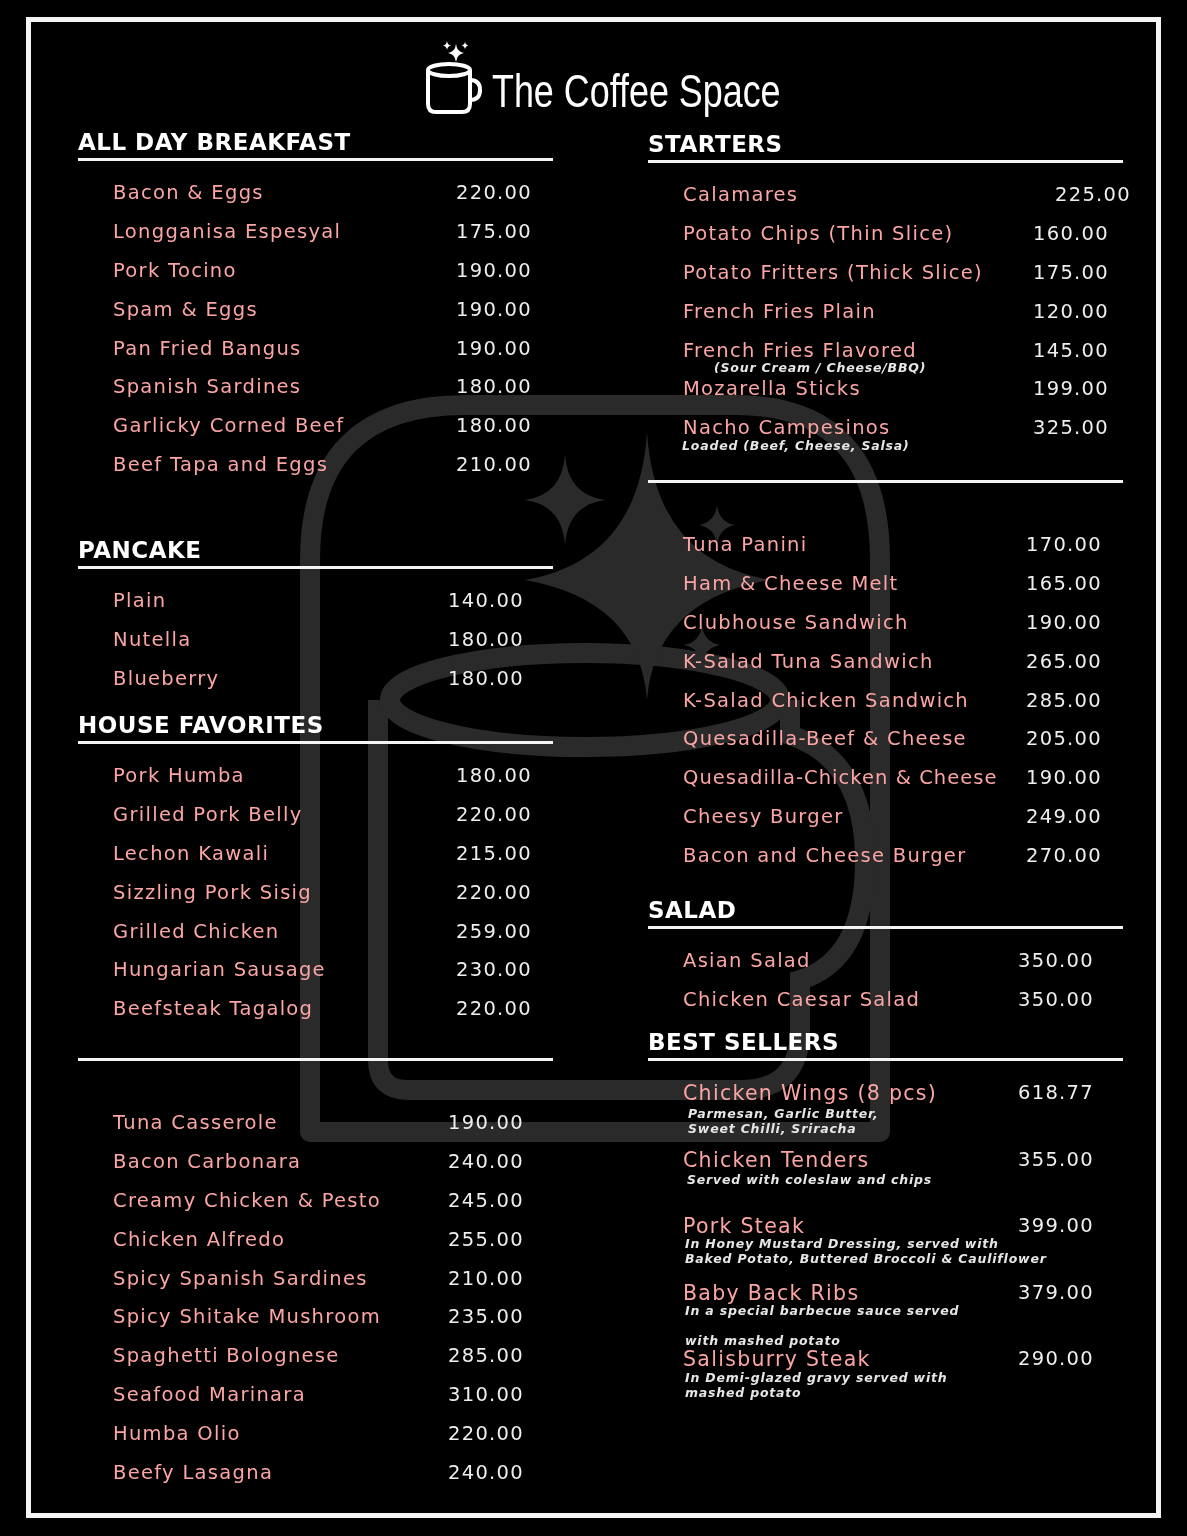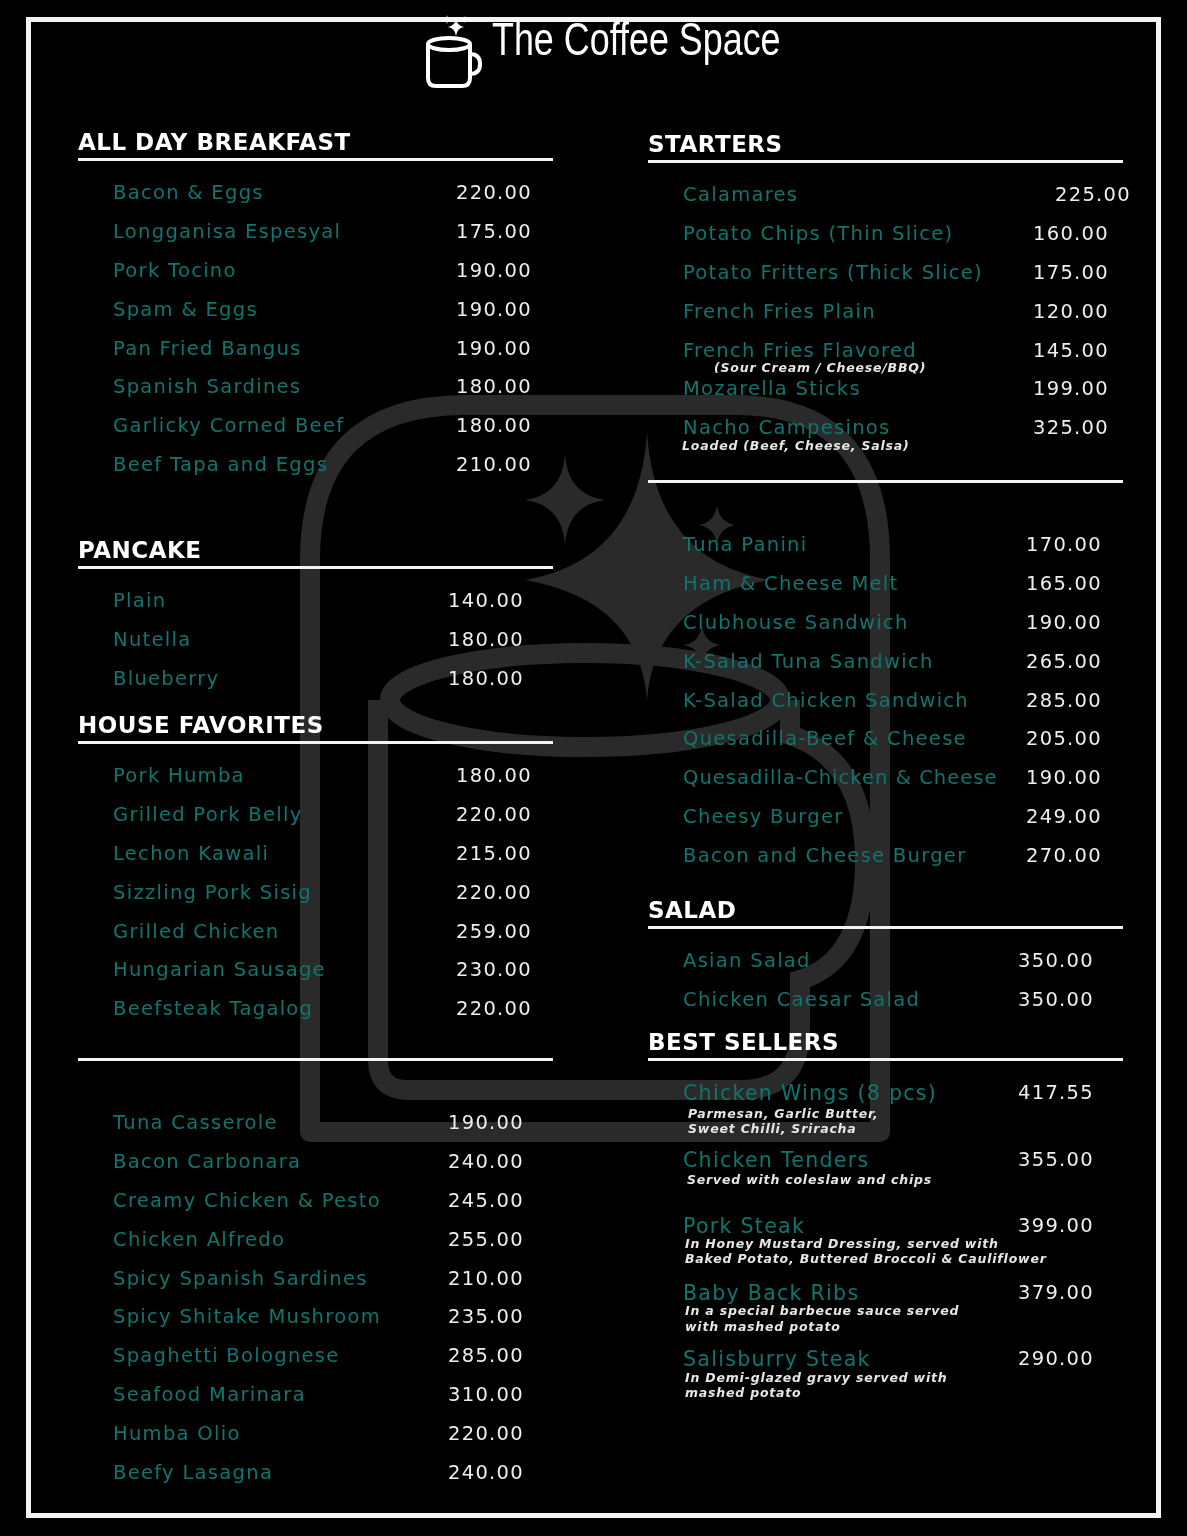--- a/index.html
+++ b/index.html
@@ -1,30 +1,30 @@
 <!DOCTYPE html>
 <html><head>
 <meta charset="utf-8">
 <style>
   html, body { margin:0; padding:0; background:#000; }
   body { width:1187px; height:1536px; position:relative; overflow:hidden;
          font-family:"DejaVu Sans", sans-serif; color:#f2f2f2; }
   .frame { position:absolute; left:26px; top:17px; width:1125px; height:1491px;
            border:5px solid #f4f4f4; box-sizing:content-box; }
   .watermark { position:absolute; left:0; top:0; width:1187px; height:1536px; pointer-events:none; }
-  .logo { position:absolute; left:420px; top:12px; height:82px; display:flex; align-items:flex-start; }
+  .logo { position:absolute; left:420px; top:36px; height:82px; display:flex; align-items:flex-end; }
   .logo svg { display:block; }
   .logo .title { font-family:"Liberation Sans", sans-serif; font-size:46px; color:#fff;
                  transform:scaleX(0.78); transform-origin:left center; letter-spacing:0px;
                  margin-left:8px; white-space:nowrap; font-weight:normal; }
   .section { position:absolute; }
   .section h2 { margin:0; font-family:"DejaVu Sans", sans-serif; font-weight:bold; font-size:23px;
                 letter-spacing:0.5px; color:#fff; height:30px; line-height:30px; }
   .section .rule { height:3px; background:#f4f4f4; margin-top:1px; }
-  .item { position:absolute; left:35px; font-size:19.5px; letter-spacing:1.3px; color:#0f766e;
+  .item { position:absolute; left:35px; font-size:19.5px; letter-spacing:1.3px; color:#fca5a5;
           white-space:nowrap; line-height:24px; }
   .price { position:absolute; font-size:19.5px; letter-spacing:1.3px; color:#eeeeee; line-height:24px; white-space:nowrap; }
   .desc { position:absolute; font-size:12.5px; font-style:italic; letter-spacing:0.8px; color:#e6e6e6;
           line-height:15px; white-space:nowrap;font-weight:bold; }
 </style>
 </head>
 <body>
 
 <div class="frame"></div>
 
@@ -183,35 +183,35 @@
   <div class="price" style="top:54px; left:370px">350.00</div>
   <div class="item" style="top:93px">Chicken Caesar Salad</div>
   <div class="price" style="top:93px; left:370px">350.00</div>
 </div>
 
 <div class="section" style="left:648px; top:1027px; width:475px;">
   <h2>BEST SELLERS</h2>
   <div class="rule"></div>
 
   <div class="item" style="top:54px; font-size:20.5px">Chicken Wings (8 pcs)</div>
-  <div class="price" style="top:54px; left:370px">417.55</div>
+  <div class="price" style="top:54px; left:370px">618.77</div>
   <div class="desc" style="top:79px; left:40px">Parmesan, Garlic Butter,</div>
   <div class="desc" style="top:94px; left:40px">Sweet Chilli, Sriracha</div>
 
   <div class="item" style="top:121px; font-size:20.5px">Chicken Tenders</div>
   <div class="price" style="top:121px; left:370px">355.00</div>
   <div class="desc" style="top:145px; left:39px">Served with coleslaw and chips</div>
 
   <div class="item" style="top:187px; font-size:20.5px">Pork Steak</div>
   <div class="price" style="top:187px; left:370px">399.00</div>
   <div class="desc" style="top:209px; left:37px">In Honey Mustard Dressing, served with</div>
   <div class="desc" style="top:224px; left:37px">Baked Potato, Buttered Broccoli &amp; Cauliflower</div>
 
   <div class="item" style="top:254px; font-size:20.5px">Baby Back Ribs</div>
   <div class="price" style="top:254px; left:370px">379.00</div>
   <div class="desc" style="top:276px; left:37px">In a special barbecue sauce served</div>
-  <div class="desc" style="top:292px; left:37px">with mashed potato</div>
+  <div class="desc" style="top:306px; left:37px">with mashed potato</div>
 
   <div class="item" style="top:320px; font-size:20.5px">Salisburry Steak</div>
   <div class="price" style="top:320px; left:370px">290.00</div>
   <div class="desc" style="top:343px; left:37px">In Demi-glazed gravy served with</div>
   <div class="desc" style="top:358px; left:37px">mashed potato</div>
 </div>
 
 </body></html>

